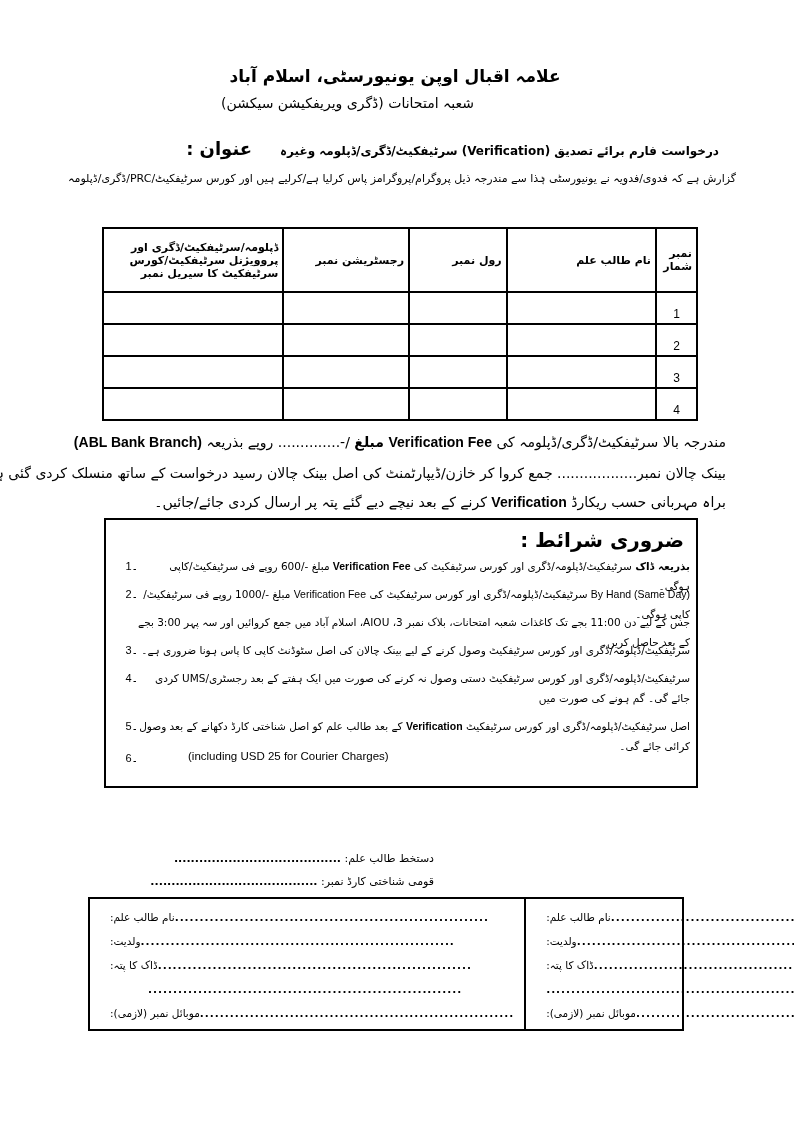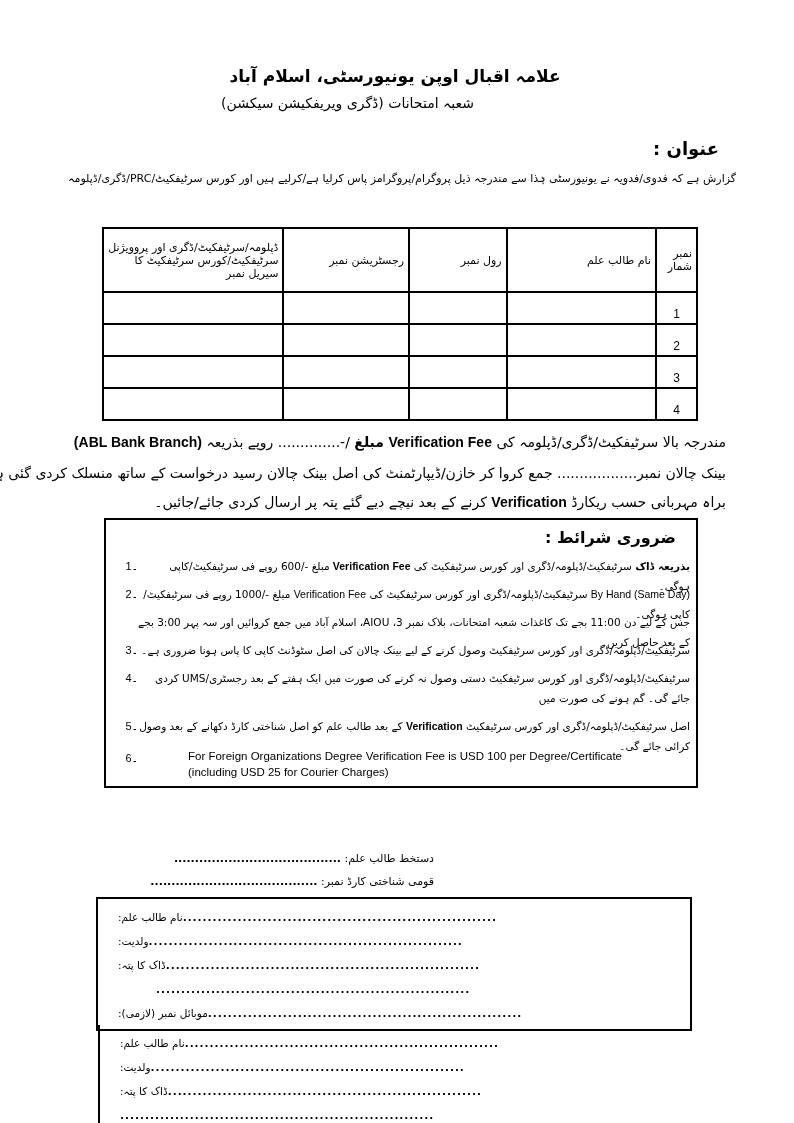--- a/index.html
+++ b/index.html
@@ -9,50 +9,51 @@
   .rtl { direction: rtl; unicode-bidi: embed; }
   .title1 { left: 0; width: 790px; top: 66px; text-align: center; font-size: 17px; font-weight: bold; }
   .title2 { left: 0; width: 695px; top: 95px; text-align: center; font-size: 14px; }
   .subject { right: 75px; top: 138px; font-size: 13px; white-space: nowrap; display: flex; flex-direction: row-reverse; align-items: baseline; gap: 28px; margin-left: 44px; }
   .subject .lbl { font-size: 18px; font-weight: bold; }
   .subject .txt { font-weight: bold; font-size: 12px; }
   .intro { right: 58px; width: 690px; top: 168px; font-size: 11px; line-height: 22px; text-align: right; }
   .intro .l2 { padding-right: 0; }
   table.main { position: absolute; left: 102px; top: 227px; width: 596px; border-collapse: collapse; direction: rtl; }
   table.main td, table.main th { border: 2px solid #000; padding: 0 4px; font-size: 11px; }
-  table.main th { height: 62px; font-weight: normal; text-align: right; vertical-align: middle; }
+  table.main th { height: 62px; font-weight: bold; text-align: right; vertical-align: middle; }
   table.main td { height: 28px; }
   table.main td.num { text-align: center; vertical-align: bottom; font-family: "Liberation Sans", sans-serif; font-size: 12px; padding-bottom: 2px; }
   .fee { right: 68px; width: 640px; font-size: 14px; text-align: right; white-space: nowrap; }
   .fee b.en { font-family: "Liberation Sans", sans-serif; }
   .cond { left: 104px; top: 518px; width: 590px; height: 266px; border: 2px solid #000; }
-  .cond-title { position: absolute; right: 20px; top: 8px; font-size: 16px; font-weight: bold; }
+  .cond-title { position: absolute; right: 12px; top: 8px; font-size: 20px; font-weight: bold; }
   .ci { position: absolute; right: 6px; width: 578px; font-size: 10.5px; line-height: 20px; text-align: right; display: flex; flex-direction: row-reverse; }
   .ci .n { width: 26px; flex: none; text-align: right; font-family: "Liberation Sans", sans-serif; font-size: 11px; direction: ltr; }
   .ci .t { flex: 1; }
   .ci .en { font-family: "Liberation Sans", sans-serif; font-weight: bold; }
   .ci .enn { font-family: "Liberation Sans", sans-serif; }
   .ci6 .t { direction: ltr; text-align: left; font-family: "Liberation Sans", sans-serif; font-size: 11.5px; line-height: 16px; padding-left: 50px; }
   .sig { right: 360px; font-size: 11px; white-space: nowrap; text-align: right; }
   .dots { letter-spacing: 1px; font-weight: bold; }
-  .addr { left: 96px; top: 897px; width: 592px; height: 130px; border: 2px solid #000; display: flex; flex-direction: column; }
+  .addr { left: 88px; top: 897px; width: 592px; height: 130px; border: 2px solid #000; display: flex; flex-direction: row; }
   .addr-col { flex: 1; position: relative; padding: 6px 10px 0 20px; }
   .addr-col + .addr-col { border-left: 2px solid #000; }
   .addr-row { height: 24px; font-size: 10.5px; display: flex; flex-direction: row-reverse; align-items: center; white-space: nowrap; overflow: hidden; }
   .addr-row .lab { flex: none; }
   .addr-row .dots { flex: 1; overflow: hidden; text-align: left; direction: ltr; }
 </style>
 </head>
 <body>
 
 <div class="abs title1 rtl">علامہ اقبال اوپن یونیورسٹی، اسلام آباد</div>
 <div class="abs title2 rtl">شعبہ امتحانات (ڈگری ویریفکیشن سیکشن)</div>
 
 <div class="abs subject rtl">
   <span class="lbl">عنوان :</span>
+  <span class="txt">درخواست فارم برائے تصدیق (Verification) سرٹیفکیٹ/ڈگری/ڈپلومہ وغیرہ</span>
 </div>
 
 <div class="abs intro rtl">
   <div>گزارش ہے کہ فدوی/فدویہ نے یونیورسٹی ہٰذا سے مندرجہ ذیل پروگرام/پروگرامز پاس کرلیا ہے/کرلیے ہیں اور کورس سرٹیفکیٹ/PRC/ڈگری/ڈپلومہ</div>
 </div>
 
 <table class="main">
   <colgroup>
     <col style="width:41px">
       <col style="width:150px">
@@ -155,21 +156,20 @@
     <span class="t">
       <span>اصل سرٹیفکیٹ/ڈپلومہ/ڈگری اور کورس سرٹیفکیٹ</span>
       <span class="en">Verification</span>
       <span>کے بعد طالب علم کو اصل شناختی کارڈ دکھانے کے بعد وصول کرائی جائے گی۔</span>
     </span>
   </div>
 
   <div class="ci ci6" style="top:228px">
     <span class="n">6۔</span>
     <span class="t">
-      <div>For Foreign Organizations Degree Verification Fee is  USD 100 per Degree/Certificate</div>
       <div>(including USD 25 for Courier Charges)</div>
     </span>
   </div>
 </div>
 
 <div class="abs sig rtl" style="top:852px">
   <span>دستخط طالب علم:</span>
   <span class="dots">........................................</span>
 </div>
 <div class="abs sig rtl" style="top:875px">

